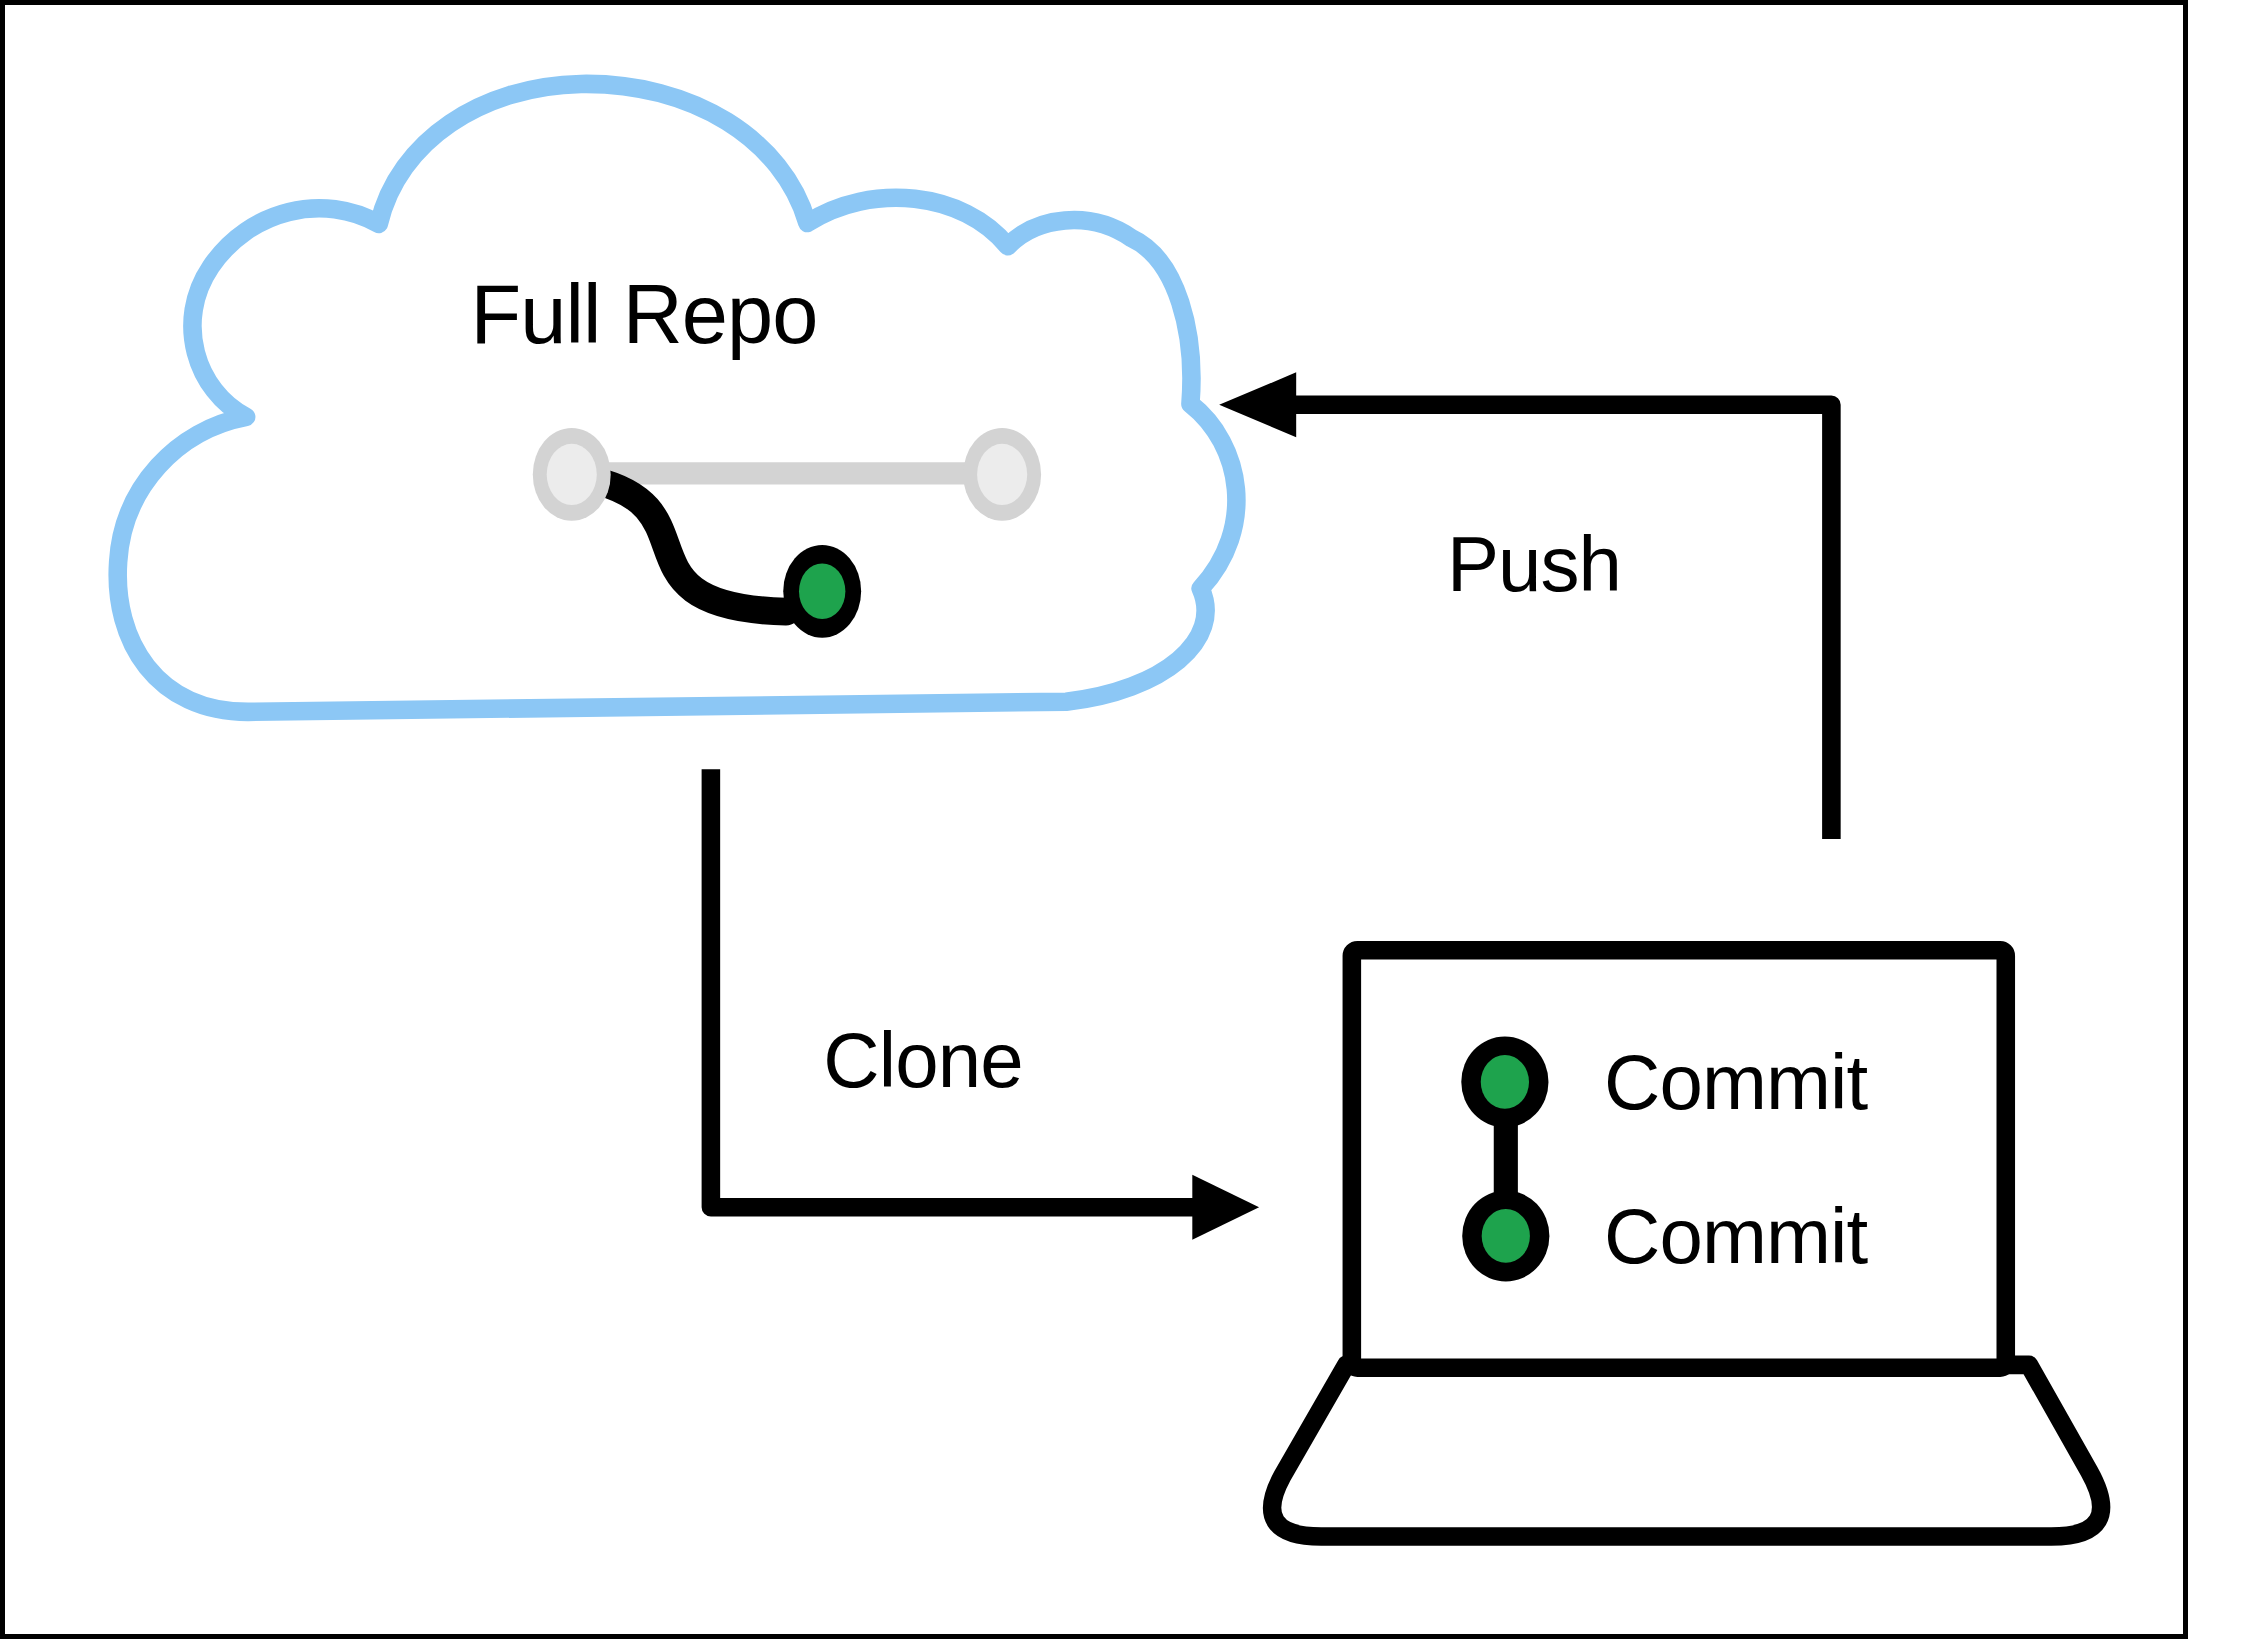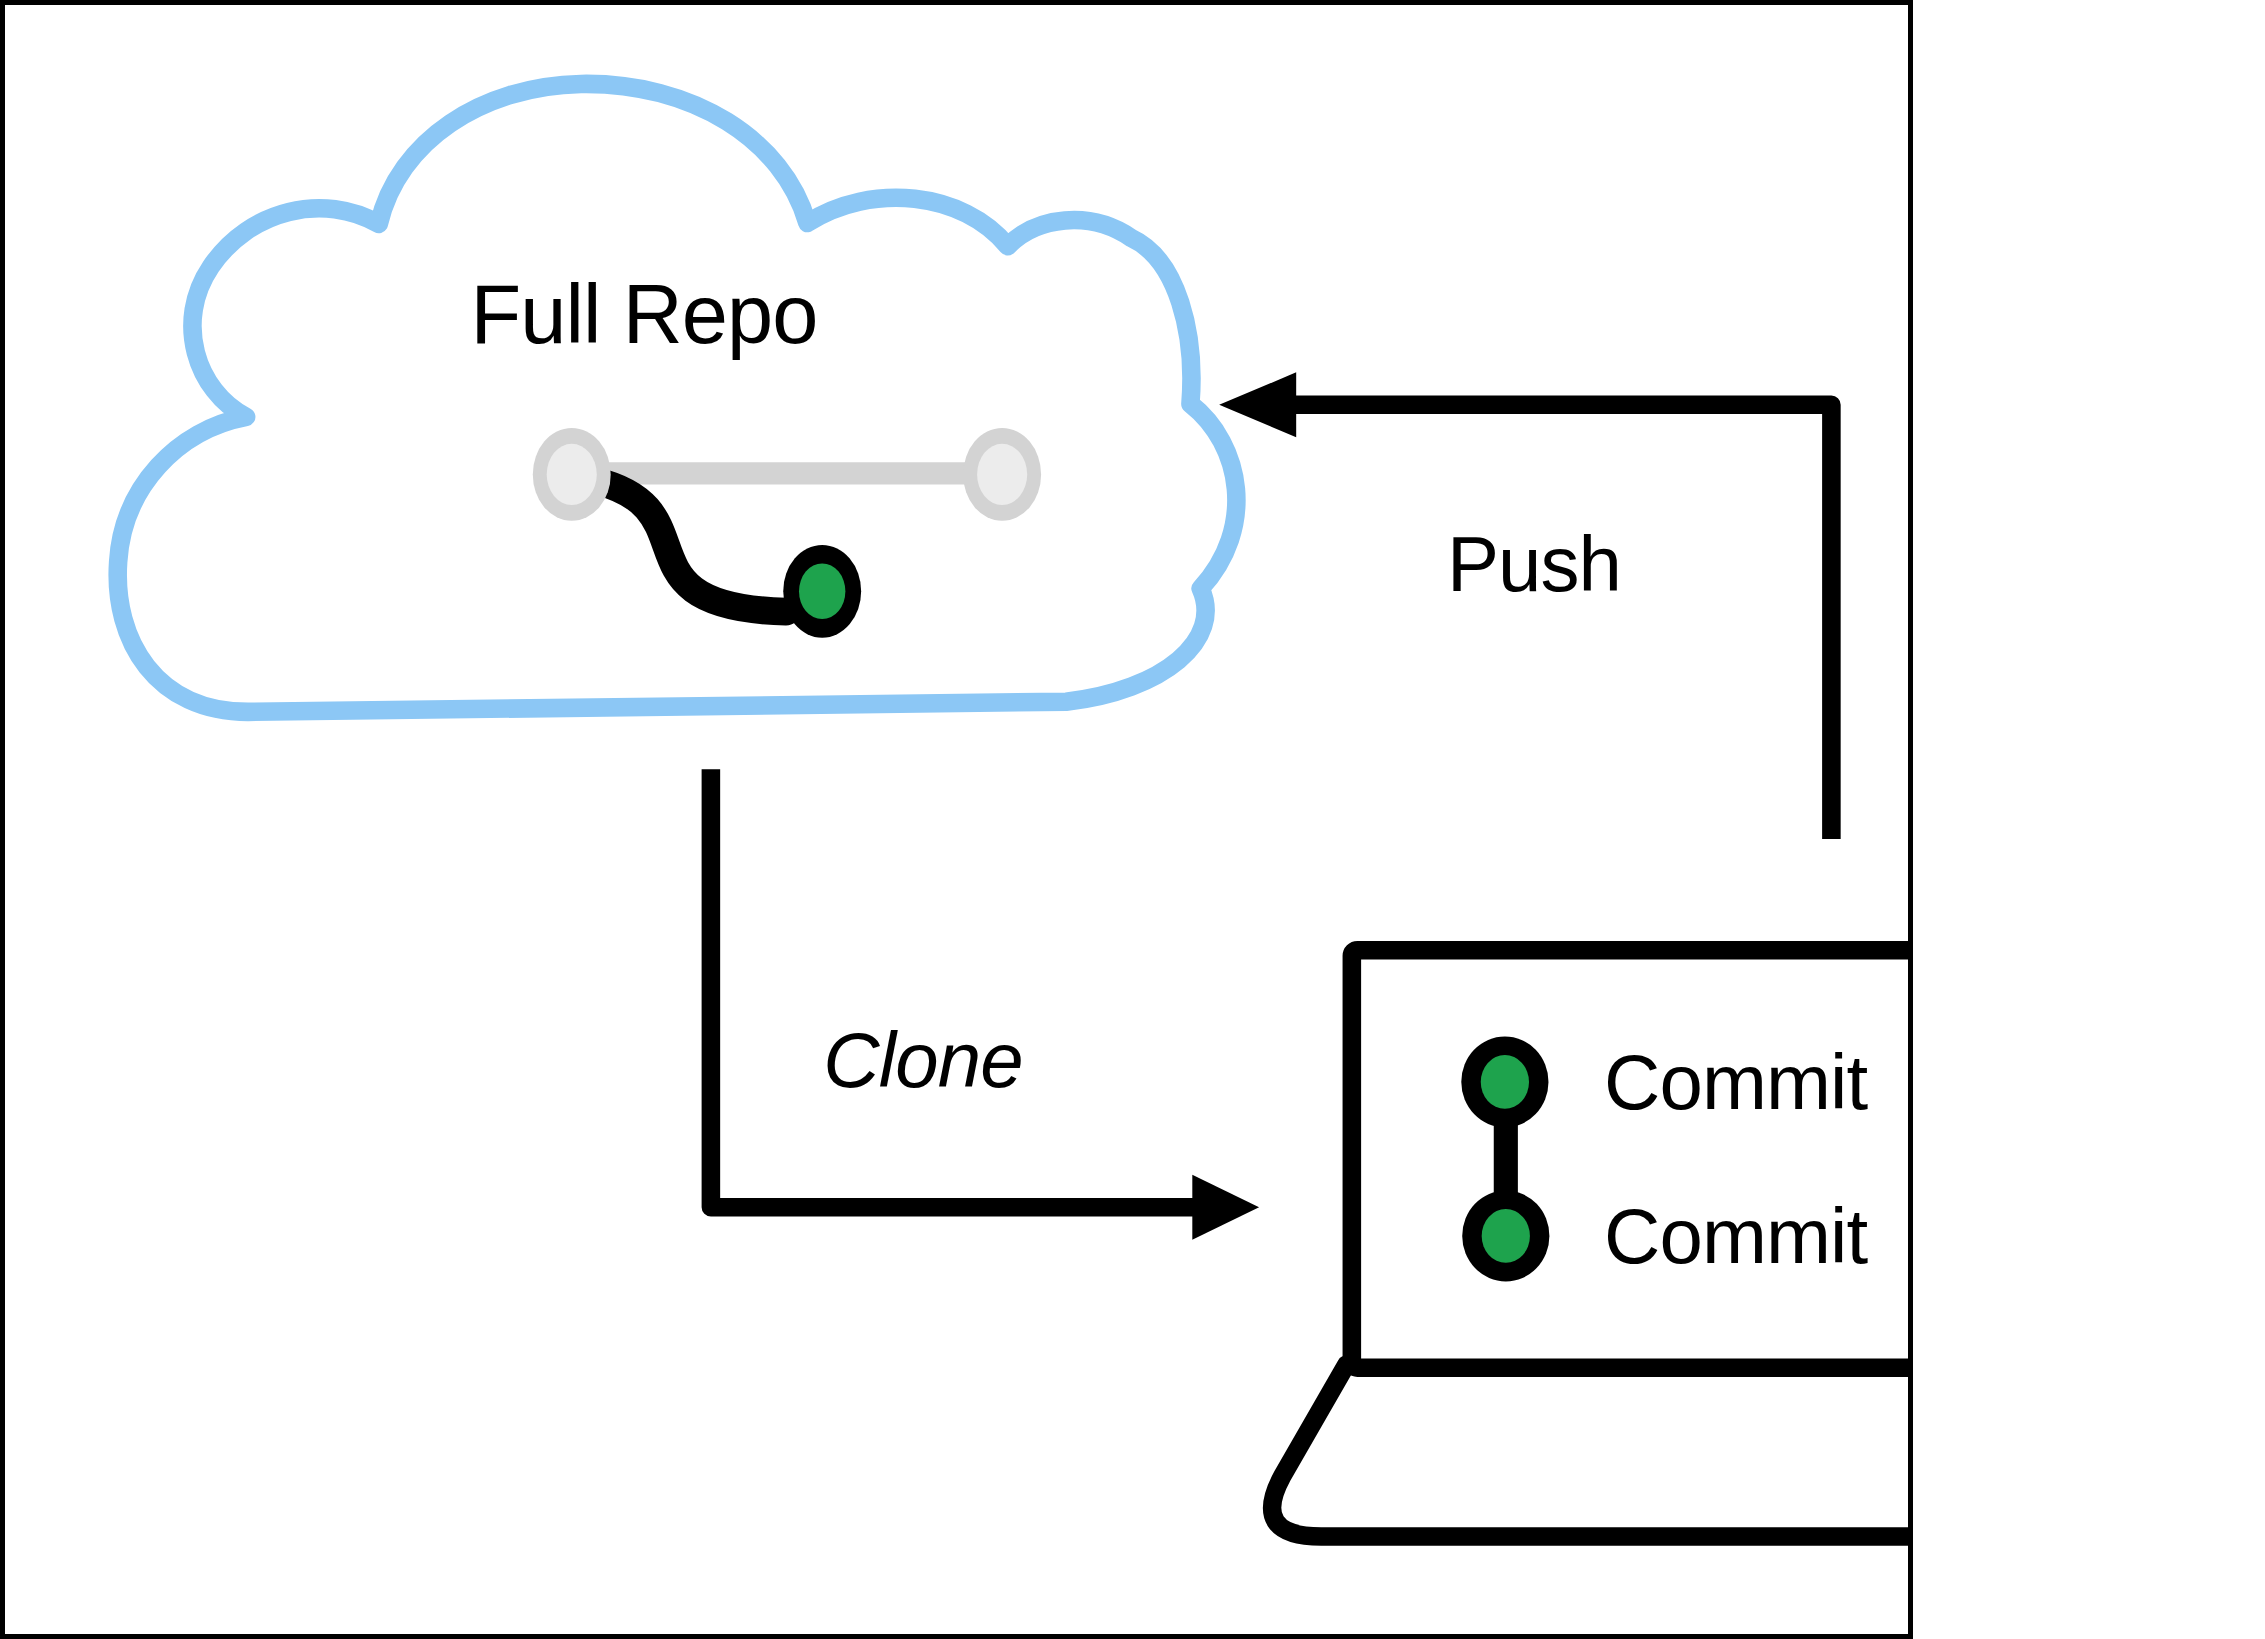--- a/index.html
+++ b/index.html
@@ -3,21 +3,21 @@
 <meta charset="utf-8">
 <style>
   html, body {
     margin: 0;
     padding: 0;
     background: #ffffff;
     font-family: "Liberation Sans", "DejaVu Sans", sans-serif;
   }
   .canvas {
     position: relative;
-    width: 1913px;
+    width: 2188px;
     height: 1639px;
     background: #ffffff;
     border: 5.6px solid #000000;
     box-sizing: border-box;
     overflow: hidden;
   }
   .artwork {
     position: absolute;
     left: 0;
     top: 0;
@@ -27,21 +27,21 @@
   .label {
     position: absolute;
     color: #000000;
     white-space: nowrap;
     line-height: 1;
     letter-spacing: -0.9px;
   }
   .label.centered { transform: translateX(-50%); }
   .cloud-label  { left: 639px; top: 268px;  font-size: 83px; }
   .push-label   { left: 1529px; top: 520px; font-size: 78px; }
-  .clone-label  { left: 918px;  top: 1016px; font-size: 78px; font-style: italic; }
+  .clone-label  { left: 918px;  top: 1016px; font-size: 78px; }
   .commit-label-1 { left: 1599px; top: 1038px; font-size: 78px; }
   .commit-label-2 { left: 1599px; top: 1192px; font-size: 78px; }
 </style>
 </head>
 <body>
 
 <div class="canvas">
 
   <svg class="artwork" viewBox="6 6 2430 1755" width="2254" height="1628">
 

